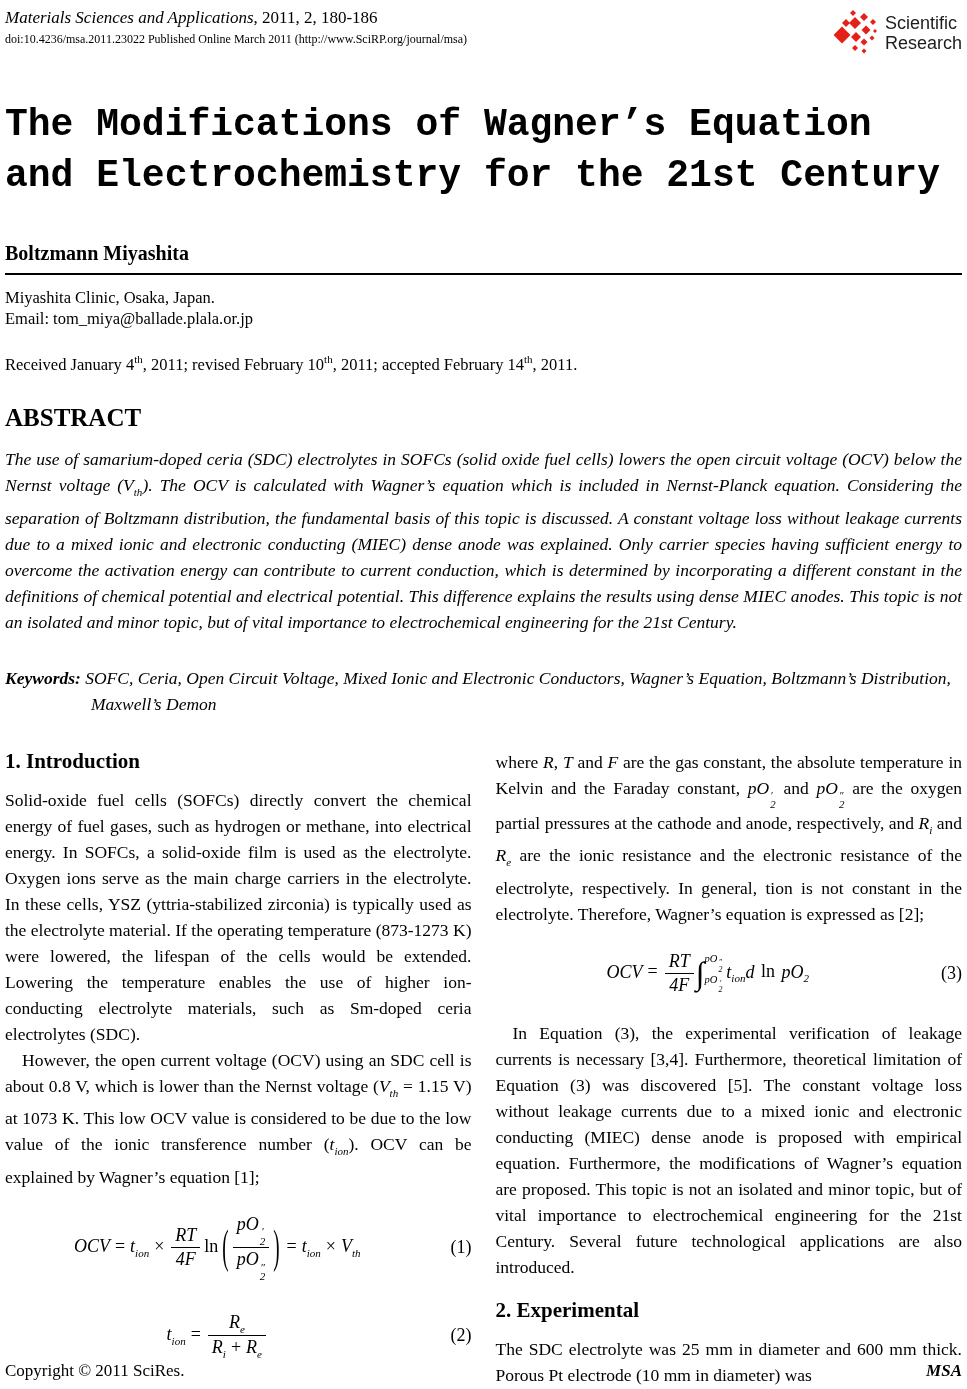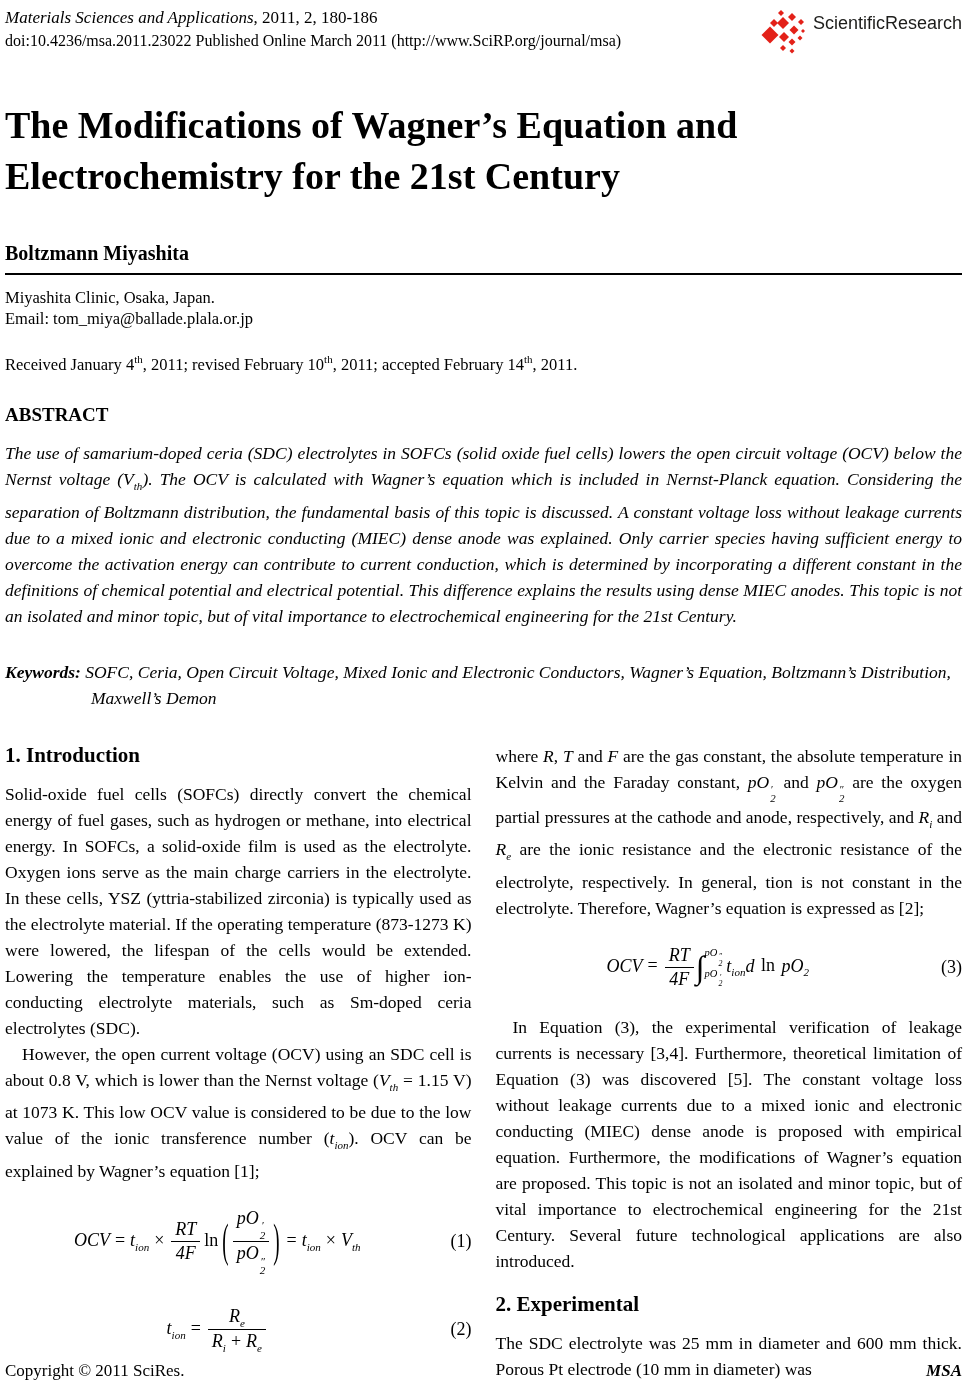--- a/index.html
+++ b/index.html
@@ -4,34 +4,34 @@
 <style>
   html,body{margin:0;padding:0;background:#fff;}
   body{width:967px;height:1389px;position:relative;overflow:hidden;
        font-family:"Liberation Serif","DejaVu Serif",serif;color:#000;}
   .page{position:relative;width:100%;height:100%;box-sizing:border-box;padding:8px 5px 0 5px;}
 
   
   .hdr{display:flex;justify-content:space-between;align-items:flex-start;}
   .jline{font-size:17px;font-weight:normal;}
   .jname{font-style:italic;}
-  .doi{font-size:16px;margin-top:4px;}
+  .doi{font-size:12px;margin-top:4px;}
   .logo{display:flex;align-items:flex-start;gap:4px;margin-top:2px;}
   .logo-text{font-family:"Liberation Sans","DejaVu Sans",sans-serif;font-size:18px;
-             line-height:20px;color:#1d1d1b;display:flex;flex-direction:row;margin-top:3px;}
-
-  
-  .title{font-size:38px;line-height:1.34;font-weight:bold;margin:44px 0 40px 0;}
+             line-height:20px;color:#1d1d1b;display:flex;flex-direction:column;margin-top:3px;}
+
+  
+  .title{font-size:38px;line-height:1.34;font-weight:bold;margin:44px 0 40px 0;font-family:Liberation Mono, monospace;}
   .author{font-size:20px;font-weight:bold;}
   .rule{border-top:2px solid #000;margin-top:8px;}
   .affil-block{margin-top:12px;font-size:16.5px;line-height:21px;}
   .received{margin-top:24px;font-size:16.5px;}
   .received sup{font-size:11px;}
 
-  .abs-h{font-size:19px;font-weight:bold;margin:30px 0 0 0;}
+  .abs-h{font-size:25px;font-weight:bold;margin:30px 0 0 0;}
   .abs-body{font-style:italic;font-size:17.5px;line-height:26px;text-align:justify;margin:14px 0 0 0;}
   .keywords{font-style:italic;font-size:17.5px;line-height:26px;margin:30px 0 0 0;
             padding-left:86px;text-indent:-86px;}
   .kw-label{font-weight:bold;}
 
   
   .cols{display:flex;gap:24px;margin-top:32px;}
   .col{flex:1;min-width:0;}
   .sec-h{font-size:21px;font-weight:bold;margin:0 0 13px 0;}
   .sec-h.later{margin-top:18px;}

